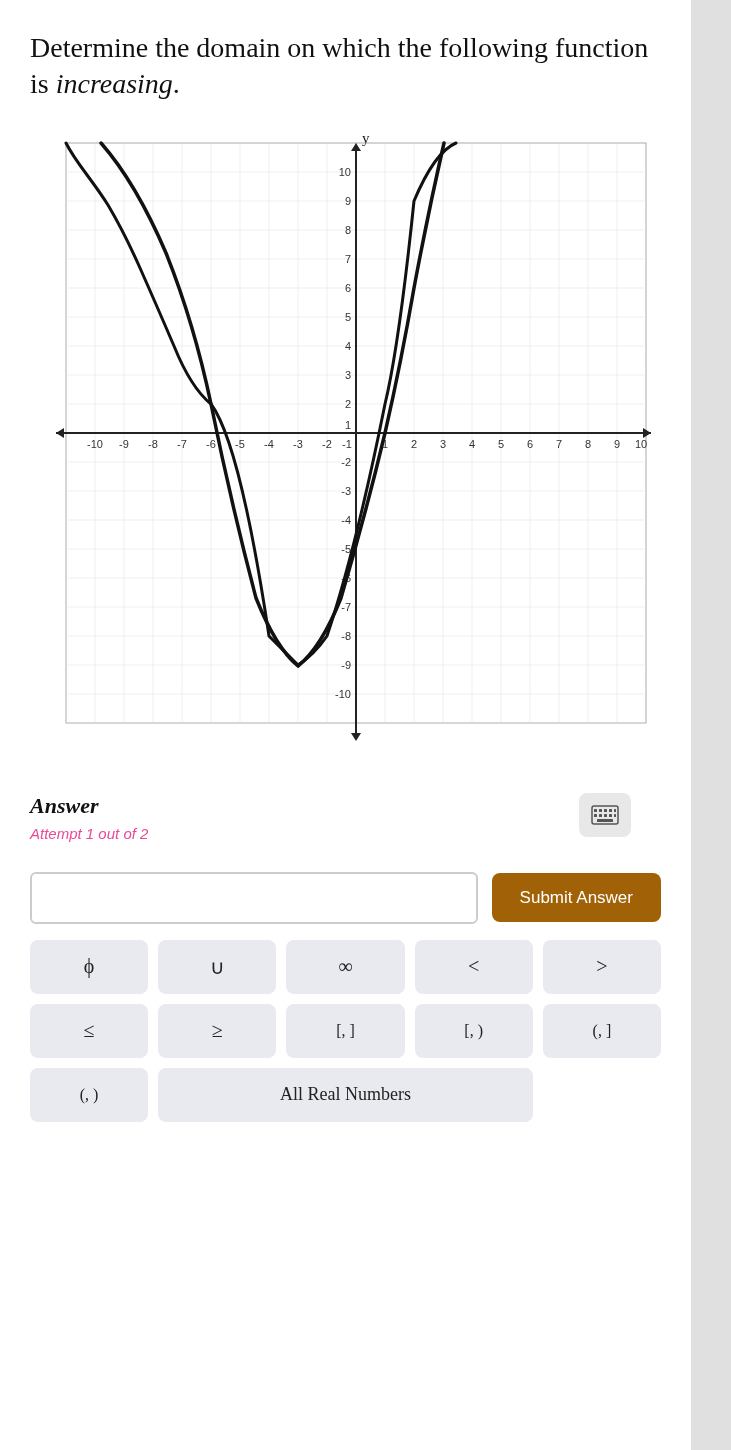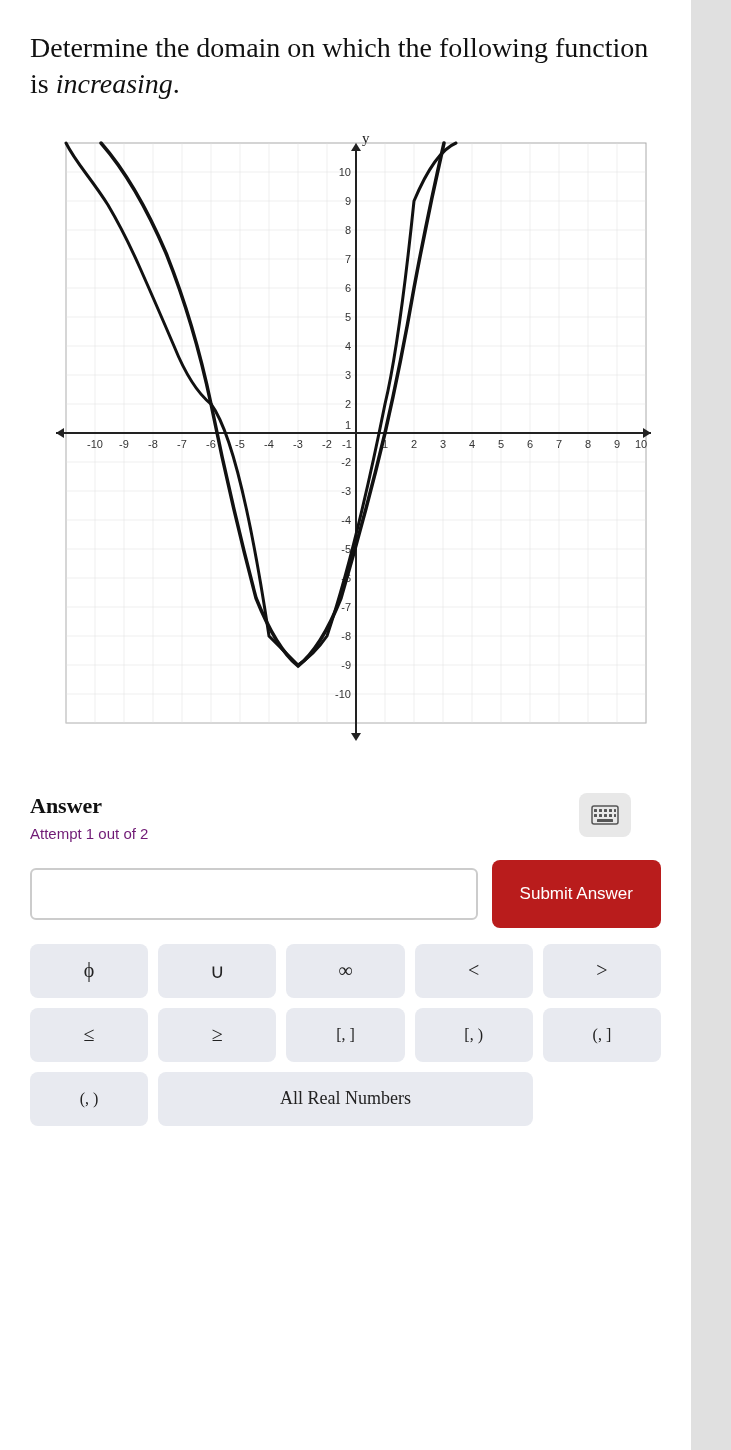--- a/index.html
+++ b/index.html
@@ -39,47 +39,47 @@
       padding: 0 0 20px 0;
     }
     .answer-label {
       font-size: 22px;
       font-weight: bold;
       color: #111;
       margin-bottom: 6px;
     }
     .attempt-label {
       font-size: 15px;
-      color: #701a75;
-      margin-bottom: 12px;
+      color: #ec4899;
+      margin-bottom: 24px;
       font-family: Arial, sans-serif;
     }
     .input-row {
       display: flex;
       align-items: center;
       gap: 14px;
       margin-bottom: 16px;
     }
     .answer-input {
       flex: 1;
       height: 52px;
       border: 2px solid #ccc;
       border-radius: 6px;
       font-size: 18px;
       padding: 0 12px;
       outline: none;
       background: #fff;
     }
     .submit-btn {
-      background: #b91c1c;
+      background: #a16207;
       color: #fff;
       border: none;
       border-radius: 8px;
       padding: 0 28px;
-      height: 68px;
+      height: 49px;
       font-size: 17px;
       font-family: Arial, sans-serif;
       cursor: pointer;
       white-space: nowrap;
     }
     .keyboard-icon-btn {
       position: absolute;
       right: 30px;
       top: 0;
       background: #e8e8e8;
@@ -91,20 +91,21 @@
       align-items: center;
       justify-content: center;
       cursor: pointer;
     }
     .answer-header-row {
       display: flex;
       align-items: flex-start;
       justify-content: space-between;
       position: relative;
       margin-bottom: 6px;
+      font-style: italic;
     }
     .symbol-grid {
       display: grid;
       grid-template-columns: repeat(5, 1fr);
       gap: 10px;
       margin-top: 4px;
     }
     .sym-btn {
       background: #e8eaf0;
       border: none;

